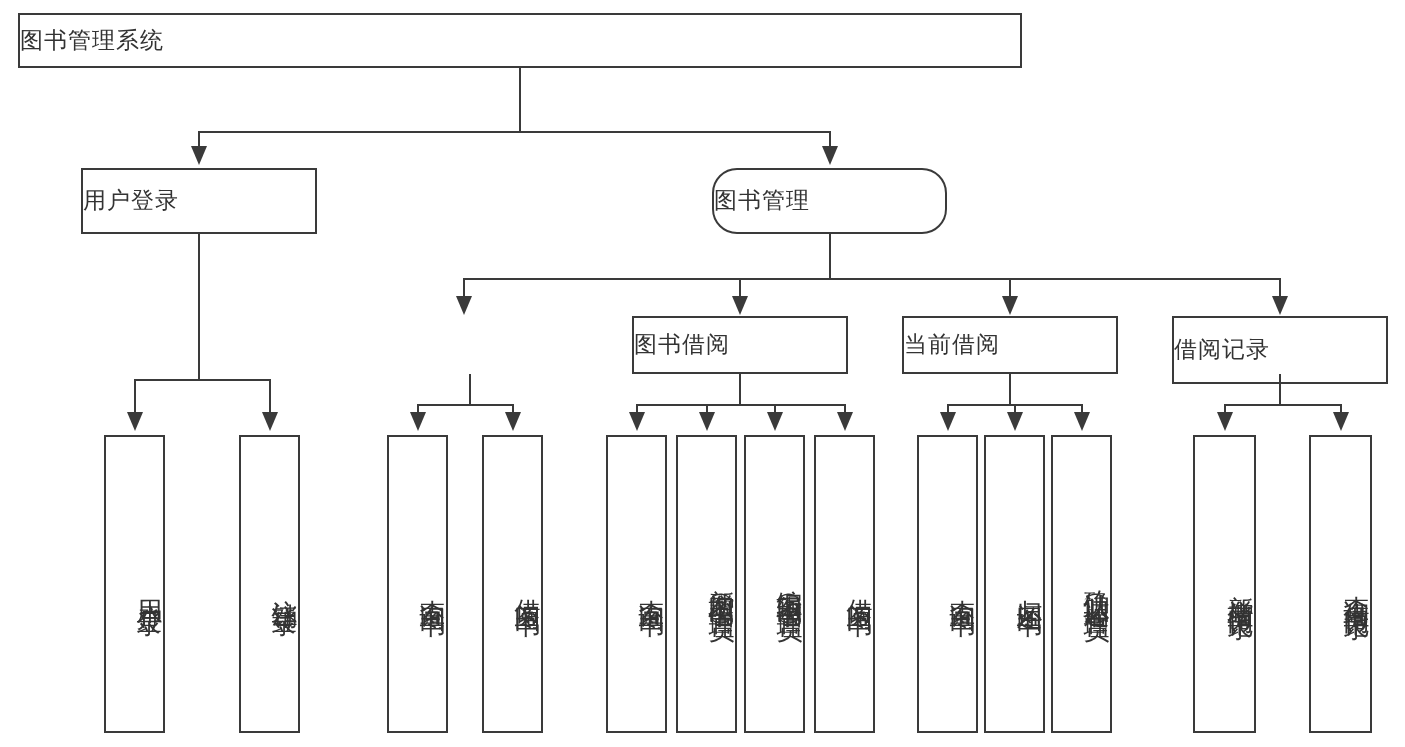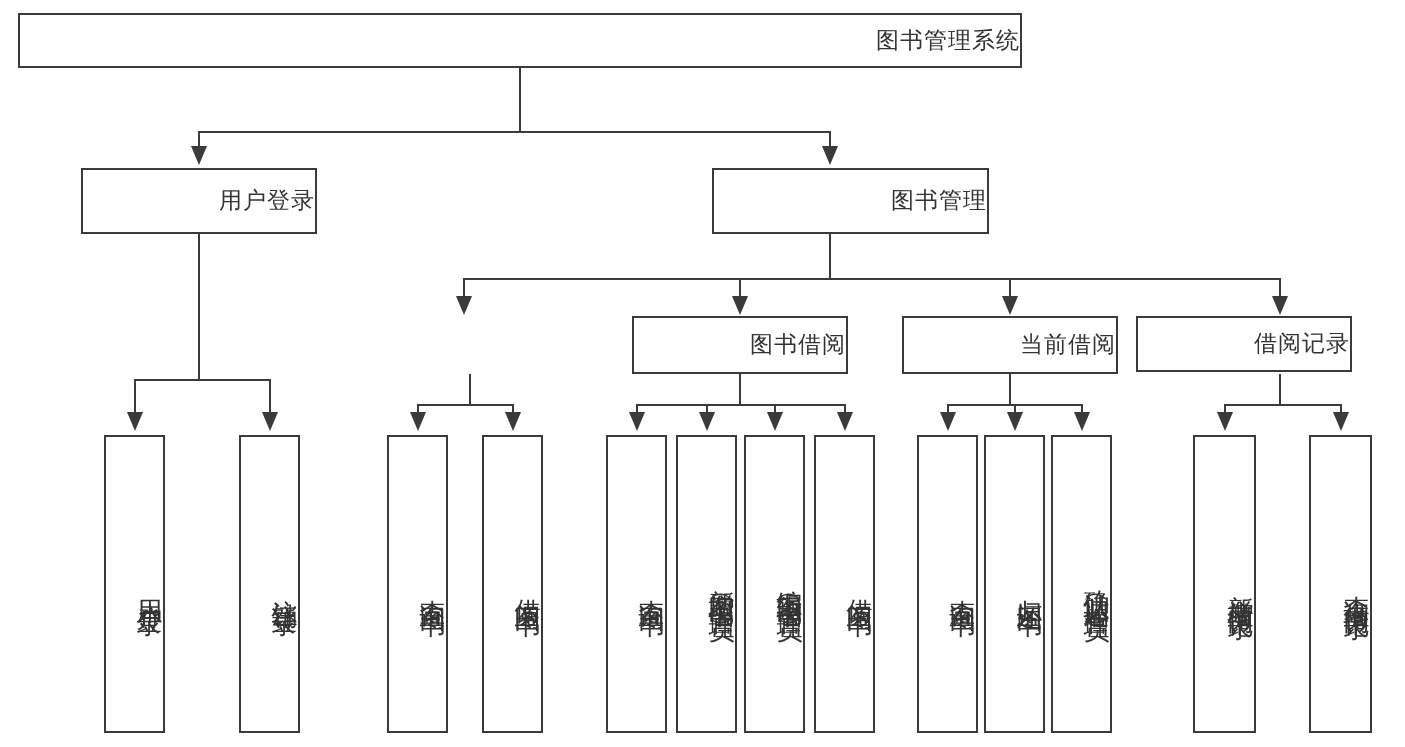--- a/index.html
+++ b/index.html
@@ -17,21 +17,21 @@
     background: #ffffff;
     overflow: hidden;
   }
   .node {
     position: absolute;
     box-sizing: border-box;
     border: 2px solid #3a3a3a;
     background: #ffffff;
     display: flex;
     align-items: center;
-    justify-content: flex-end;
+    justify-content: flex-start;
     color: #333333;
   }
   .node.horiz {
     font-size: 23px;
     letter-spacing: 1px;
     line-height: 1.2;
   }
   .node.vert {
     writing-mode: vertical-rl;
     text-orientation: upright;
@@ -83,21 +83,21 @@
   <div class="edge v" style="left:519px; top:68px; height:64px;"></div>
   <div class="edge h" style="left:198px; top:131px; width:633px;"></div>
   <div class="edge v" style="left:198px; top:131px; height:19px;"></div>
   <div class="arrow" style="left:191px; top:146px;"></div>
   <div class="edge v" style="left:829px; top:131px; height:19px;"></div>
   <div class="arrow" style="left:822px; top:146px;"></div>
 
   <div class="node horiz" style="left:81px; top:168px; width:236px; height:66px;">
     <span>用户登录</span>
   </div>
-  <div class="node horiz" style="left:712px; top:168px; width:277px; height:66px;">
+  <div class="node horiz" style="left:712px; top:168px; width:235px; height:66px;border-radius:25px;">
     <span>图书管理</span>
   </div>
 
   <div class="edge v" style="left:198px; top:234px; height:146px;"></div>
   <div class="edge h" style="left:134px; top:379px; width:136px;"></div>
   <div class="edge v" style="left:134px; top:379px; height:37px;"></div>
   <div class="arrow" style="left:127px; top:412px;"></div>
   <div class="edge v" style="left:269px; top:379px; height:37px;"></div>
   <div class="arrow" style="left:262px; top:412px;"></div>
 
@@ -111,21 +111,21 @@
   <div class="arrow" style="left:1002px; top:296px;"></div>
   <div class="edge v" style="left:1279px; top:278px; height:22px;"></div>
   <div class="arrow" style="left:1272px; top:296px;"></div>
 
   <div class="node horiz" style="left:632px; top:316px; width:216px; height:58px;">
     <span>图书借阅</span>
   </div>
   <div class="node horiz" style="left:902px; top:316px; width:216px; height:58px;">
     <span>当前借阅</span>
   </div>
-  <div class="node horiz" style="left:1136px; top:316px; width:216px; height:56px;">
+  <div class="node horiz" style="left:1172px; top:316px; width:216px; height:68px;">
     <span>借阅记录</span>
   </div>
 
   <div class="edge v" style="left:469px; top:374px; height:31px;"></div>
   <div class="edge h" style="left:417px; top:404px; width:96px;"></div>
   <div class="edge v" style="left:417px; top:404px; height:12px;"></div>
   <div class="arrow" style="left:410px; top:412px;"></div>
   <div class="edge v" style="left:512px; top:404px; height:12px;"></div>
   <div class="arrow" style="left:505px; top:412px;"></div>
 

